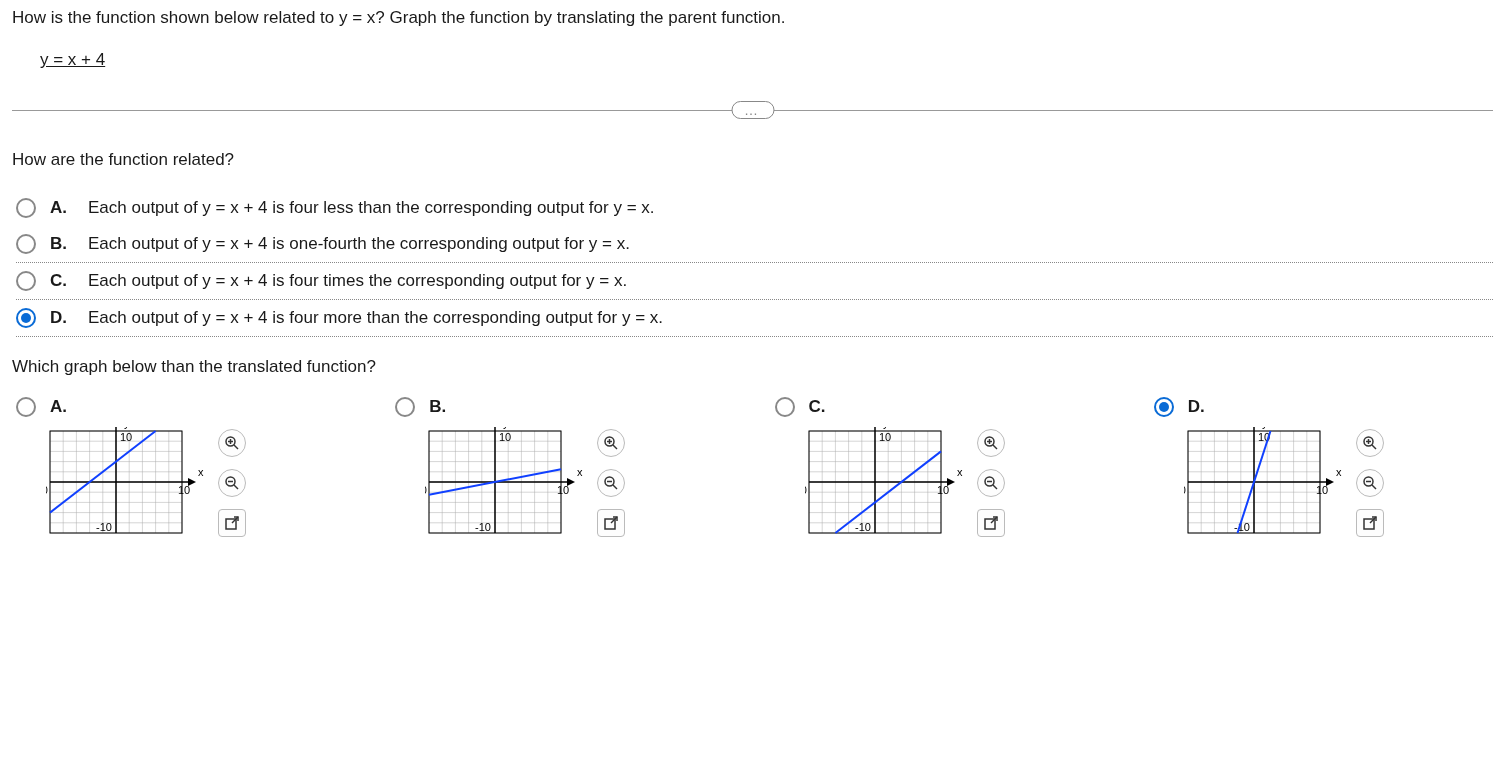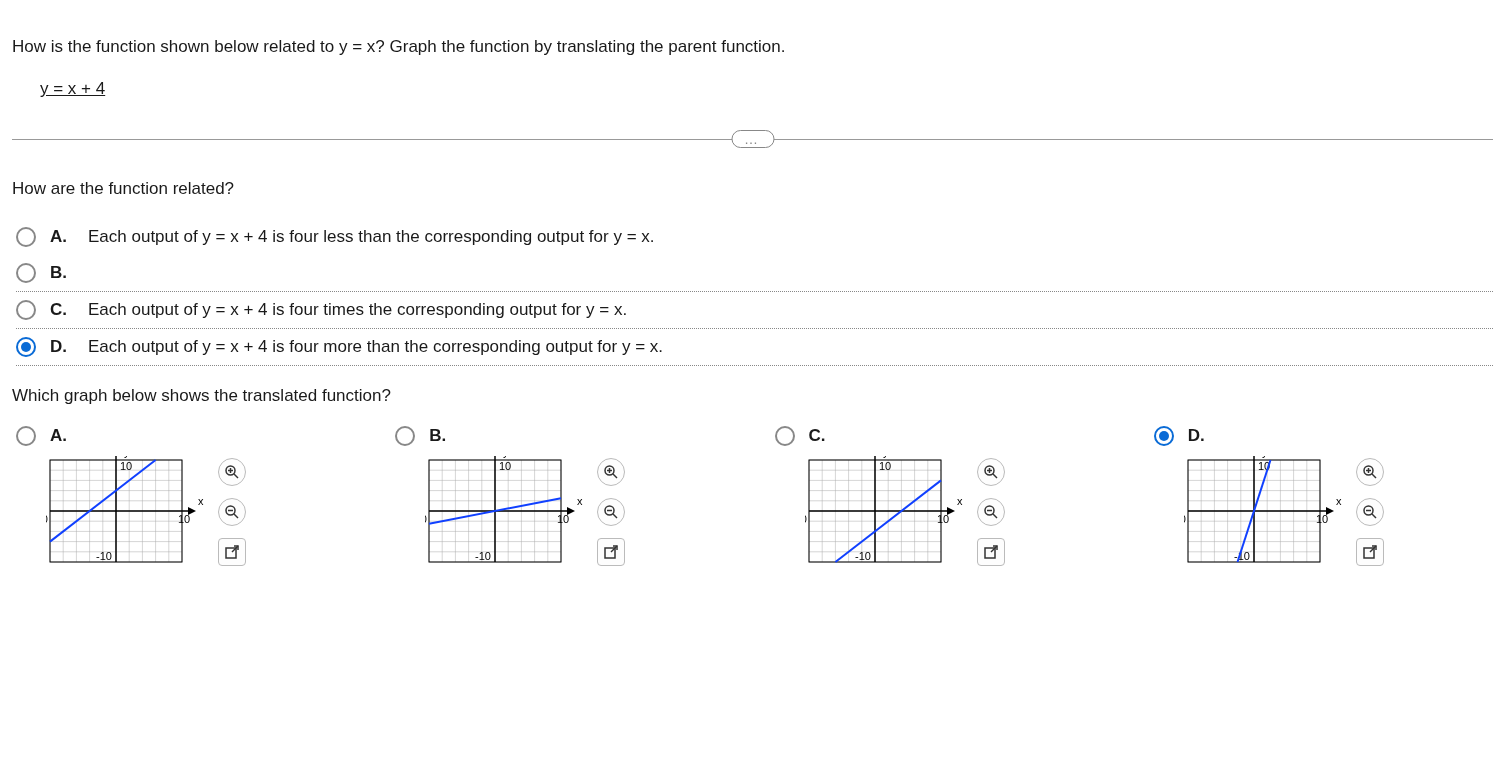--- a/index.html
+++ b/index.html
@@ -4,21 +4,21 @@
 <style>
   * { box-sizing: border-box; }
   body {
     font-family: Arial, Helvetica, sans-serif;
     font-size: 17px;
     color: #1a1a1a;
     margin: 0;
     padding: 8px 12px 12px 12px;
     background: #fff;
   }
-  .question-text { margin-bottom: 22px; margin-top: 29px; }
+  .question-text { margin-bottom: 22px; }
   .equation { margin: 17px 0 28px 28px; text-decoration: underline; }
   .divider-row {
     position: relative;
     height: 24px;
     margin-bottom: 28px;
   }
   .divider-line {
     position: absolute;
     top: 50%;
     left: 0; right: 0;
@@ -130,34 +130,35 @@
 
 <div class="options" id="q1-options">
     <div class="option-row">
       <span class="radio"></span>
       <span class="opt-label">A.</span>
       <span class="opt-text">Each output of y = x + 4 is four less than the corresponding output for y = x.</span>
     </div>
     <div class="option-row">
       <span class="radio"></span>
       <span class="opt-label">B.</span>
+      <span class="opt-text">Each output of y = x + 4 is one-fourth the corresponding output for y = x.</span>
     </div>
     <div class="option-row dotted-top">
       <span class="radio"></span>
       <span class="opt-label">C.</span>
       <span class="opt-text">Each output of y = x + 4 is four times the corresponding output for y = x.</span>
     </div>
     <div class="option-row dotted-top dotted-bottom">
       <span class="radio selected"></span>
       <span class="opt-label">D.</span>
       <span class="opt-text">Each output of y = x + 4 is four more than the corresponding output for y = x.</span>
     </div>
   </div>
 
-<div class="sub-question" style="margin-top:20px">Which graph below shows the translated function?</div>
+<div class="sub-question" style="margin-top:20px">Which graph below than the translated function?</div>
 
 <div class="graph-options" id="q2-options">
     <div class="graph-option">
       <div class="graph-head">
         <span class="radio"></span>
         <span class="opt-label">A.</span>
       </div>
       <div class="graph-body">
         <div class="graph-wrap">
           <svg width="162" height="114">

